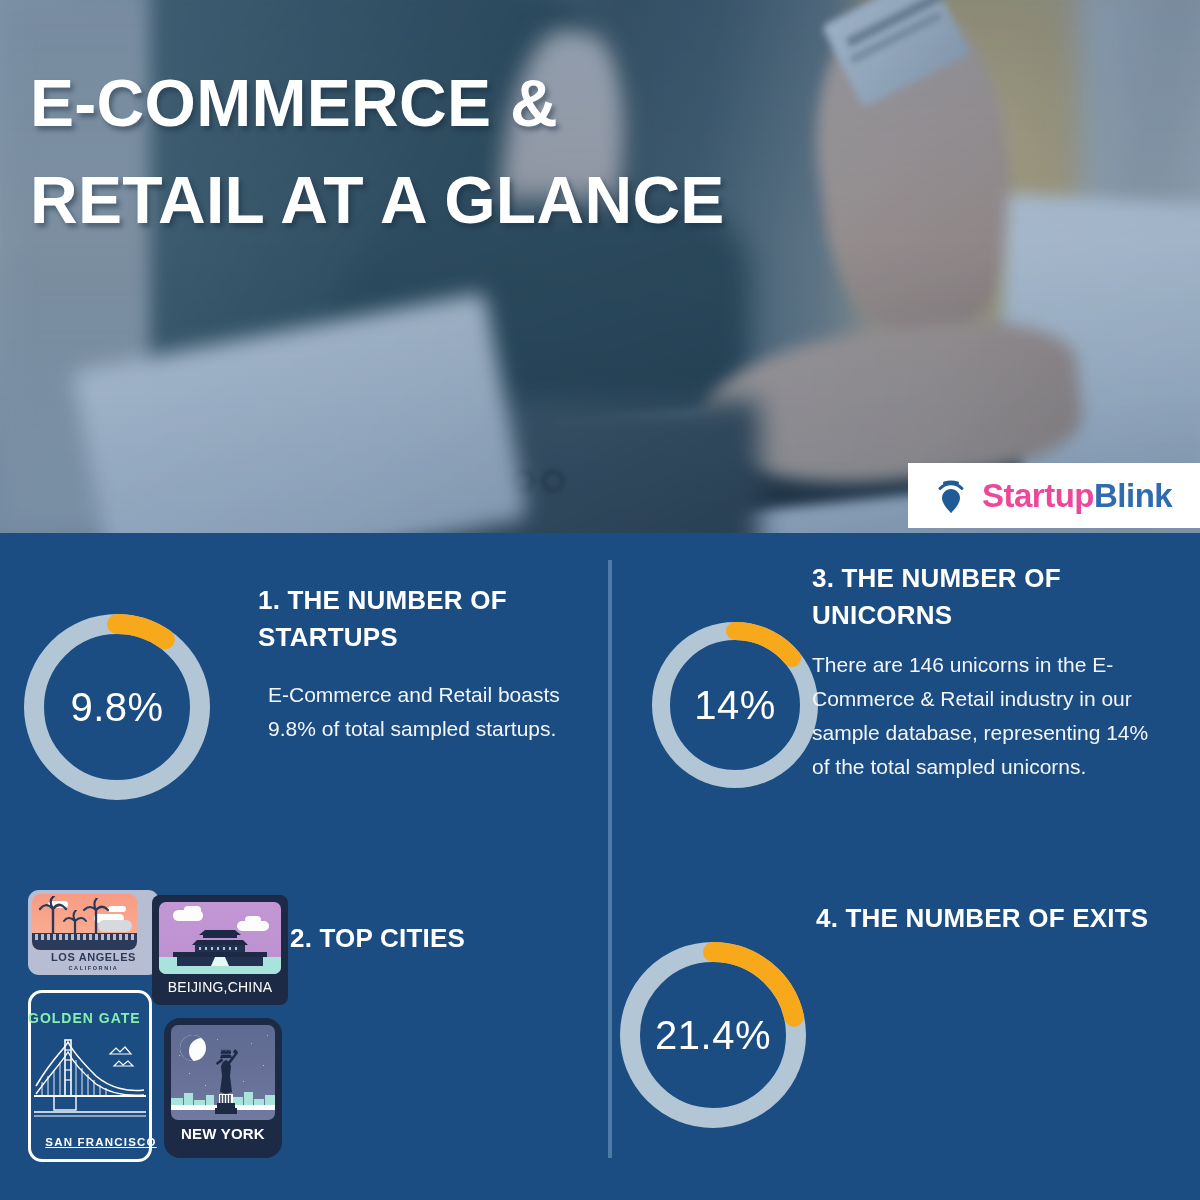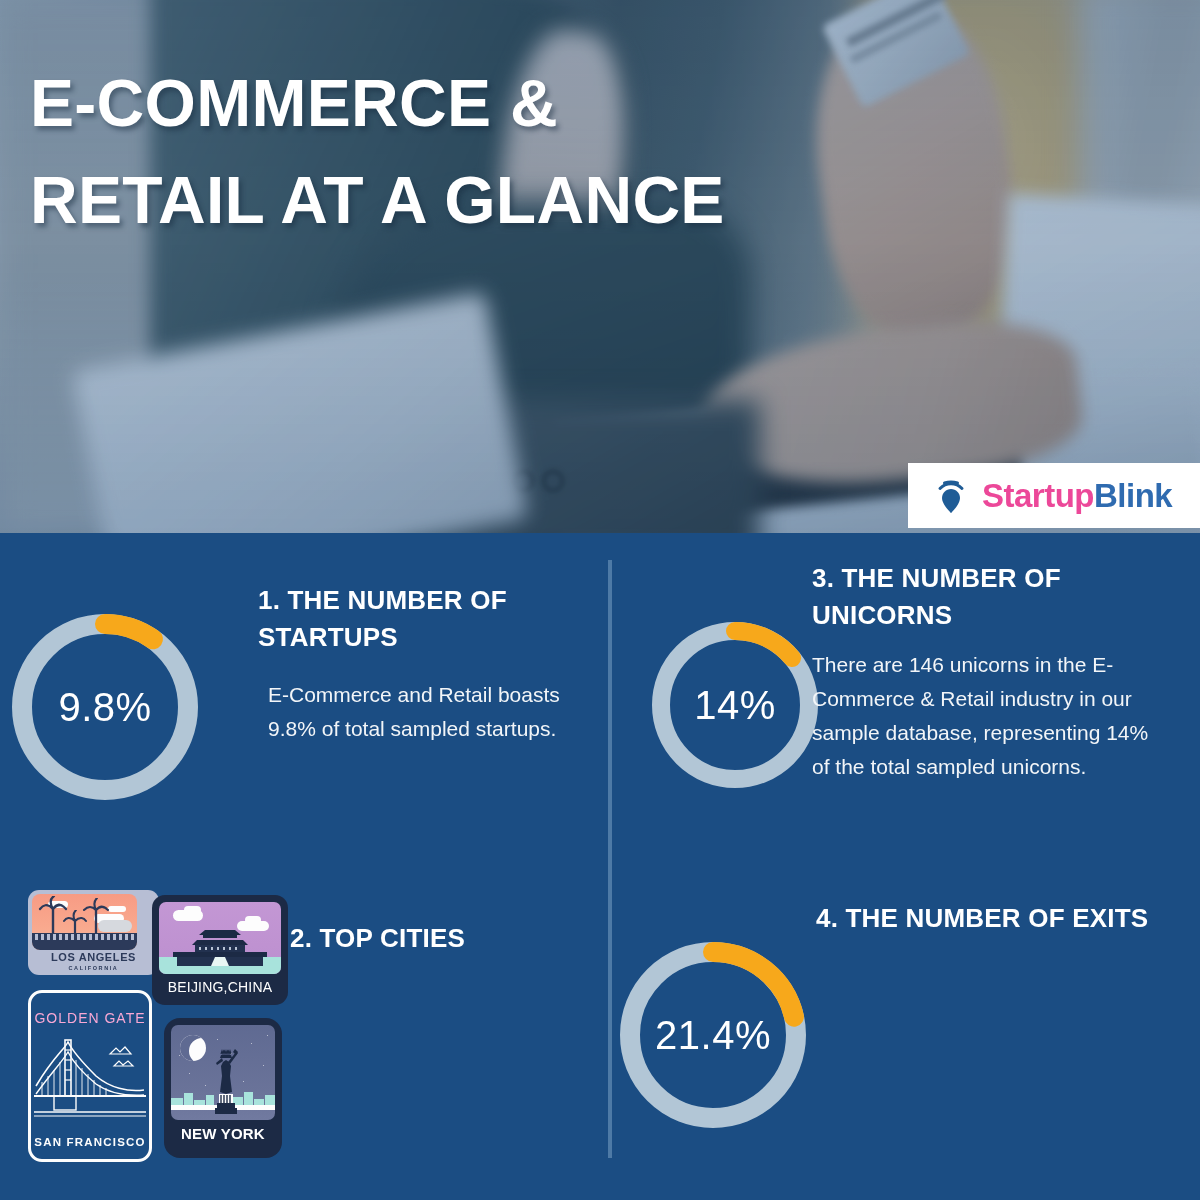--- a/index.html
+++ b/index.html
@@ -180,21 +180,21 @@
   
   .donut { position:relative; }
   .donut svg { display:block; }
   .donut .val {
     position:absolute; inset:0; display:flex; align-items:center; justify-content:center;
     color:#ffffff; font-size:40px; letter-spacing:0.5px;
   }
 
   
   #sec1 { left:0; top:560px; width:608px; height:300px; }
-  #sec1 .donut { position:absolute; left:10px; top:52px; }
+  #sec1 .donut { position:absolute; left:22px; top:52px; }
   #sec1 .sec-head { position:absolute; left:258px; top:22px; width:330px; }
   #sec1 .sec-body { position:absolute; left:268px; top:118px; width:320px; }
 
   
   #sec3 { left:608px; top:555px; width:592px; height:300px; }
   #sec3 .donut { position:absolute; left:42px; top:65px; }
   #sec3 .sec-head { position:absolute; left:204px; top:5px; width:370px; }
   #sec3 .sec-body { position:absolute; left:204px; top:93px; width:350px; }
 
   
@@ -223,35 +223,35 @@
   .la-pier { position:absolute; left:0; bottom:0; width:105px; height:17px; background:#2c3a5a; }
   .la-pierline { position:absolute; left:0; bottom:10px; width:105px; height:6px;
      background:repeating-linear-gradient(90deg,#2c3a5a 0 3px, #b7bed4 3px 6px); }
   .la-name { text-align:center; color:#2c3a5a; font-size:11px; font-weight:bold;
      letter-spacing:0.6px; margin-top:2px; line-height:1; }
   .la-sub { text-align:center; color:#2c3a5a; font-size:5.5px; font-weight:bold;
      letter-spacing:1.6px; margin-top:2px; }
 
   
   .badge-bj { left:124px; top:5px; width:136px; height:110px;
-    background:#1c2a45; border-radius:13px; padding:7px; }
+    background:#1c2a45; border-radius:8px; padding:7px; }
   .bj-sky { position:relative; width:122px; height:72px; border-radius:7px; overflow:hidden;
     background:linear-gradient(180deg,#c397d4 0%, #bf92d1 60%, #bb8fcf 100%); }
   .bj-ground { position:absolute; left:0; bottom:0; width:122px; height:17px; background:#a8e3dc; }
   .bj-cloud { position:absolute; background:#fdfdfd; border-radius:16px; }
   .bj-name { text-align:center; color:#ffffff; font-size:14px; font-weight:normal;
     letter-spacing:0.2px; margin-top:6px; line-height:1; }
 
   
   .badge-sf { left:0px; top:100px; width:124px; height:172px; }
   .sf-frame { position:absolute; inset:0; border:3px solid #fdfdfd; border-radius:14px; }
-  .sf-top { position:absolute; left:0; top:20px; width:124px; text-align:center;
-    color:#f9a8d4; font-size:14px; font-weight:normal; letter-spacing:1px; }
-  .sf-bottom { position:absolute; left:0; bottom:14px; width:124px; text-align:center;
-    color:#fdfdfd; font-size:11.5px; font-weight:bold; letter-spacing:1.2px; }
+  .sf-top { position:absolute; left:0; top:20px; width:124px; 
+    color:#86efac; font-size:14px; font-weight:bold; letter-spacing:1px; }
+  .sf-bottom { position:absolute; left:11px; bottom:14px; width:124px; text-align:center;
+    color:#fdfdfd; font-size:11.5px; font-weight:bold; letter-spacing:1.2px;text-decoration:underline; }
 
   
   .badge-ny { left:136px; top:128px; width:118px; height:140px;
     background:#1c2a45; border-radius:16px; padding:7px; }
   .ny-sky { position:relative; width:104px; height:95px; border-radius:7px; overflow:hidden;
     background:linear-gradient(180deg,#5f6a92 0%, #6a7399 70%, #717aa0 100%); }
   .ny-moon { position:absolute; left:9px; top:10px; width:26px; height:26px; border-radius:50%;
     background:#fdfdfd; box-shadow:9px 3px 0 0 #5f6a92 inset; }
   .ny-sky-line { position:absolute; bottom:10px; }
   .ny-name { text-align:center; color:#ffffff; font-size:15px; font-weight:bold;

